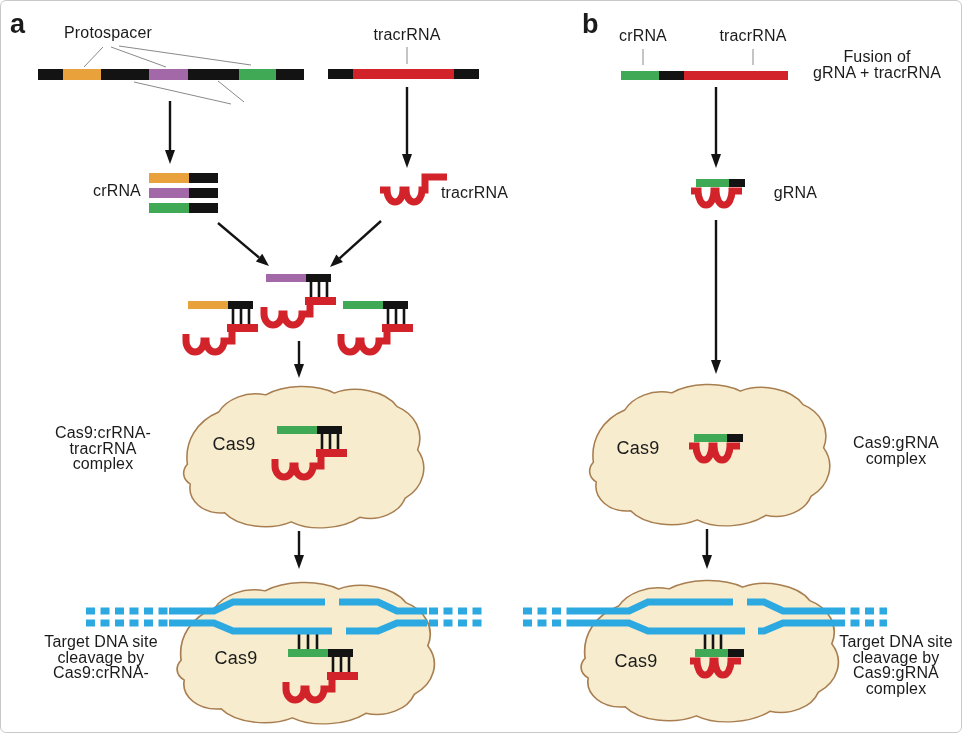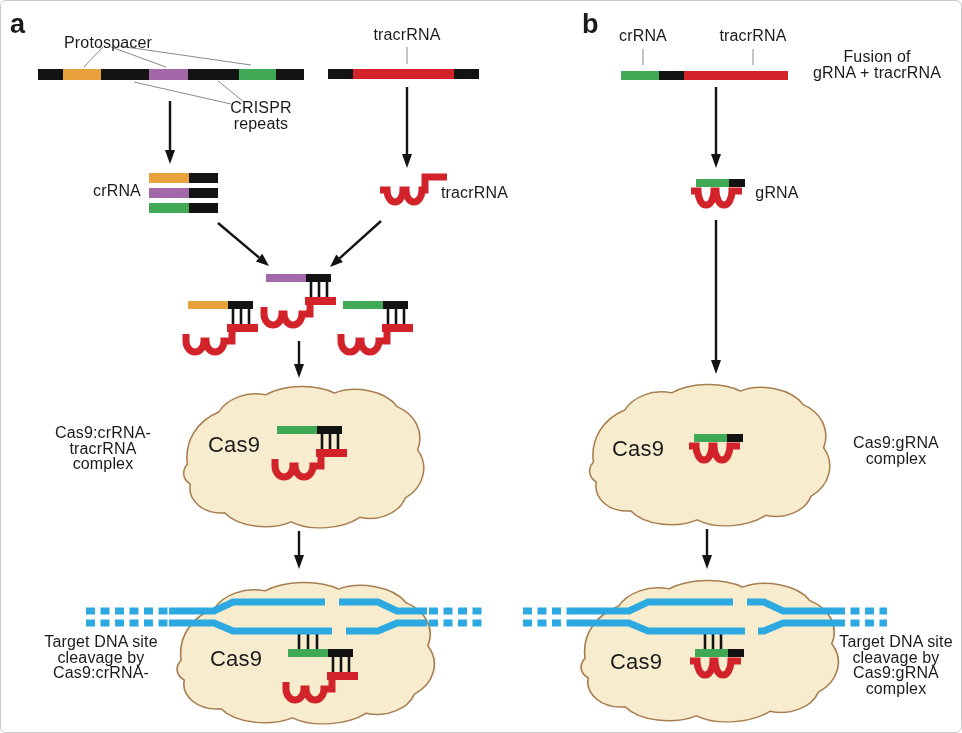--- a/index.html
+++ b/index.html
@@ -8,21 +8,21 @@
     background:var(--background,#fff);
     border:1px solid var(--border,#c9c9c9);
     border-radius:6px;overflow:hidden;
     font-family:"Liberation Sans",sans-serif;
   }
   .fig svg{position:absolute;left:0;top:0;}
   .lbl{
     position:absolute;text-align:center;
     font-size:16px;line-height:15.5px;letter-spacing:0.15px;color:#1b1b1b;
   }
-  .cas9{font-size:22px;letter-spacing:0.2px;}
+  .cas9{font-size:18px;letter-spacing:0.2px;}
   .panel-letter{font-weight:700;font-size:27px;line-height:26px;text-align:left;}
   
   .f-orange{fill:var(--orange);}
   .f-purple{fill:var(--purple);}
   .f-green{fill:var(--green);}
   .f-red{fill:var(--red);}
   .f-black{fill:var(--ink);}
   .rna{fill:none;stroke:var(--red);stroke-width:7;}
   .comb line{stroke:var(--ink);stroke-width:2.6;}
   .dna path{fill:none;stroke:var(--blue);stroke-width:7;}
@@ -202,26 +202,22 @@
   <g class="dna">
     <path class="dashes" d="M522,610 H572 M522,622 H572 M835,610 H886 M835,622 H886"></path>
     <path d="M572,610 H628 L647,601 H732 M746,601 H763 L782,610 H835
              M572,622 H628 L647,630 H744 M757,630 H763 L782,622 H835"></path>
   </g>
   <use href="#grna" x="694" y="648"></use>
 </svg>
 
 <div class="lbl panel-letter" style="left:9px;top:10px;width:30px;">a</div>
 
-<div class="lbl" style="left:40px;top:34px;width:134px;">Protospacer</div>
-
-<div class="lbl" style="left:204px;top:99px;width:112px;">
-  <div>CRISPR</div>
-  <div>repeats</div>
-</div>
+<div class="lbl" style="left:40px;top:24px;width:134px;">Protospacer</div>
+
 
 <div class="lbl" style="left:346px;top:26px;width:120px;">tracrRNA</div>
 
 <div class="lbl" style="left:66px;top:182px;width:100px;">crRNA</div>
 
 <div class="lbl" style="left:440px;top:184px;width:100px;text-align:left;">tracrRNA</div>
 
 
 <div class="lbl" style="left:22px;top:424px;width:160px;">
   <div>Cas9:crRNA-</div>
@@ -243,21 +239,21 @@
 
 <div class="lbl" style="left:592px;top:27px;width:100px;">crRNA</div>
 
 <div class="lbl" style="left:702px;top:27px;width:100px;">tracrRNA</div>
 
 <div class="lbl" style="left:784px;top:48px;width:184px;">
   <div>Fusion of</div>
   <div>gRNA + tracrRNA</div>
 </div>
 
-<div class="lbl" style="left:736px;top:184px;width:80px;text-align:center;">gRNA</div>
+<div class="lbl" style="left:736px;top:184px;width:80px;text-align:right;">gRNA</div>
 
 <div class="lbl cas9" style="left:597px;top:440px;width:80px;">Cas9</div>
 
 <div class="lbl" style="left:814px;top:434px;width:162px;">
   <div>Cas9:gRNA</div>
   <div>complex</div>
 </div>
 
 <div class="lbl cas9" style="left:595px;top:653px;width:80px;">Cas9</div>
 

